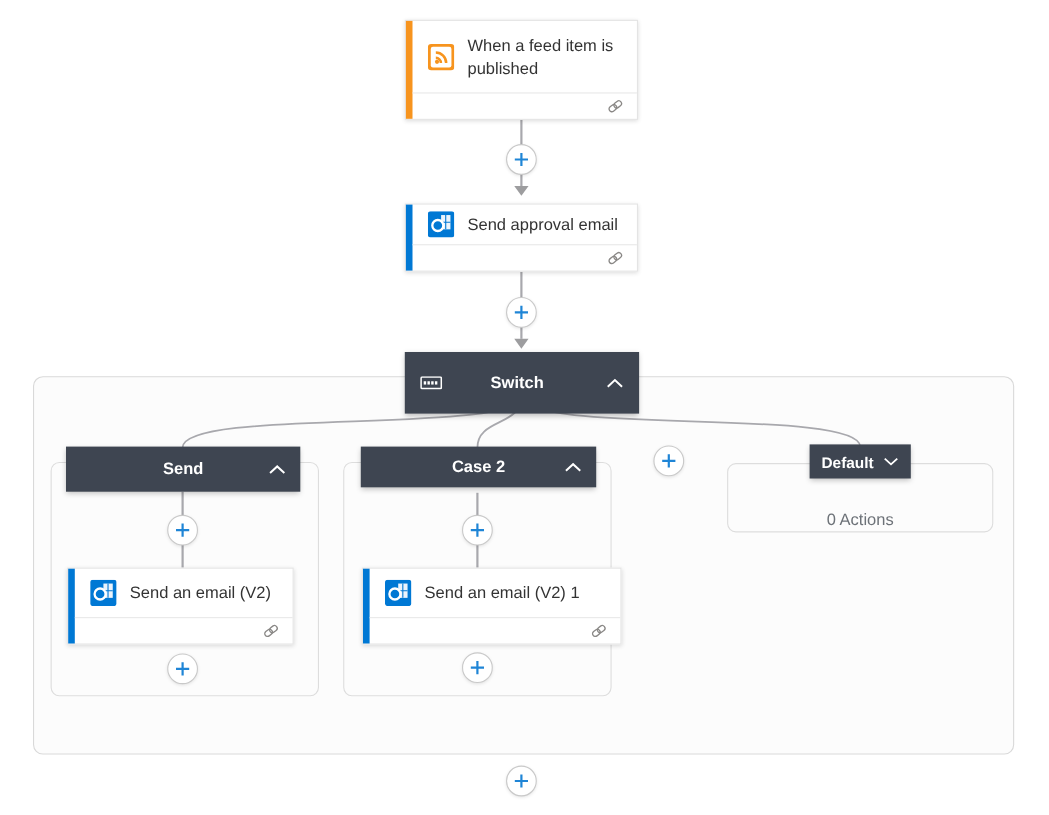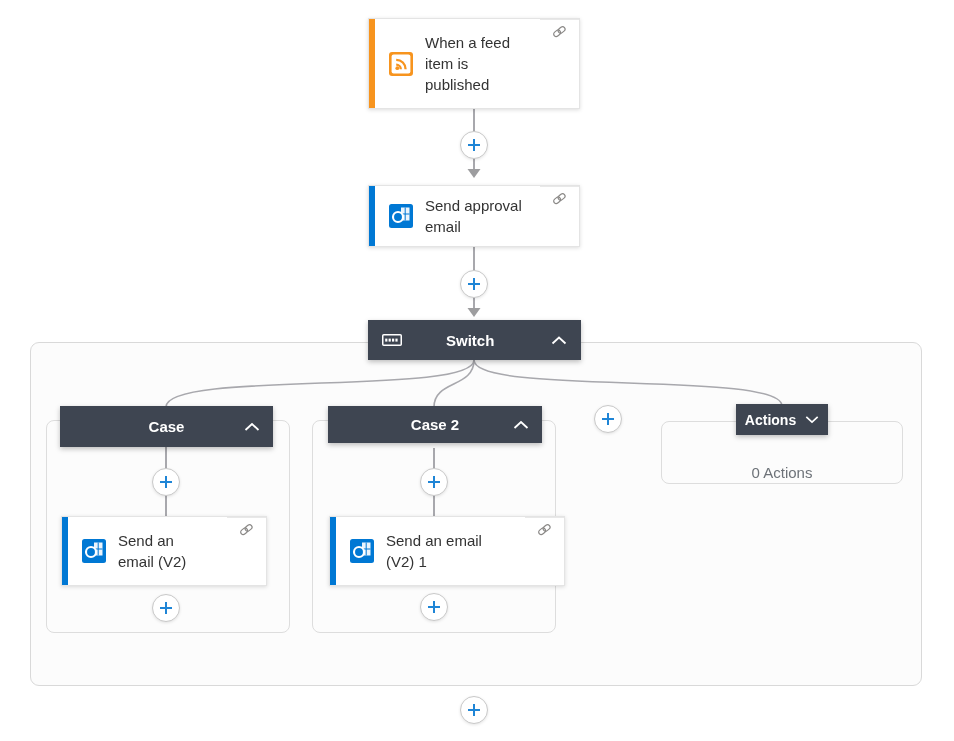--- a/index.html
+++ b/index.html
@@ -17,21 +17,21 @@
   svg.connector-layer{position:absolute;left:0;top:0;pointer-events:none;}
 
   
   .card{
     position:absolute;background:#fff;border:1px solid #e4e4e4;
     box-shadow:0 1px 4px rgba(0,0,0,.14);display:flex;cursor:pointer;box-sizing:border-box;
   }
   .accent{width:6px;flex:none;}
   .accent.orange{background:var(--trigger-accent);}
   .accent.blue{background:var(--action-accent);}
-  .card-main{flex:1;display:flex;flex-direction:row;min-width:0;}
+  .card-main{flex:1;display:flex;flex-direction:column;min-width:0;}
   .title-row{flex:1;display:flex;align-items:center;gap:12px;padding:6px 14px;}
   .app-icon{width:24px;height:24px;flex:none;display:block;}
   .card-title{font-size:15px;color:#333;line-height:1.4;}
   .card-footer{
     height:23px;flex:none;border-top:1px solid #e8e8e8;display:flex;
     align-items:center;justify-content:flex-end;padding:0 12px;
   }
 
   
   .scope-header{
@@ -155,38 +155,38 @@
     </div>
   </div>
 
   <button class="plus-btn" style="left:460px;top:270px;">
     <svg width="14" height="14" viewBox="0 0 14 14" stroke="#1F85D6" stroke-width="2">
         <line x1="7" y1="1" x2="7" y2="13"></line>
         <line x1="1" y1="7" x2="13" y2="7"></line>
       </svg>
   </button>
 
-  <div class="scope-header switch-hdr" style="left:368px;top:320px;width:213px;height:40px;gap:44px;">
+  <div class="scope-header switch-hdr" style="left:368px;top:320px;width:213px;height:56px;gap:44px;">
     <svg width="20" height="12" viewBox="0 0 20 12">
       <rect x="0.75" y="0.75" width="18.5" height="10.5" rx="1" fill="none" stroke="#fff" stroke-width="1.5"></rect>
       <g fill="#fff">
         <rect x="3.2" y="4.6" width="2.2" height="3"></rect>
           <rect x="6.6" y="4.6" width="2.2" height="3"></rect>
         <rect x="10" y="4.6" width="2.2" height="3"></rect>
           <rect x="13.4" y="4.6" width="2.2" height="3"></rect>
       </g>
     </svg>
     <span class="hdr-label">Switch</span>
     <svg class="chev" width="16" height="9" viewBox="0 0 16 9" fill="none" stroke="#fff" stroke-width="1.8">
         <polyline points="1.5,7.5 8,1.5 14.5,7.5"></polyline>
       </svg>
   </div>
 
   <div class="scope-header case-hdr" style="left:60px;top:406px;width:213px;height:41px;">
-    <span class="hdr-label">Case</span>
+    <span class="hdr-label">Send</span>
     <svg class="chev" width="16" height="9" viewBox="0 0 16 9" fill="none" stroke="#fff" stroke-width="1.8">
         <polyline points="1.5,7.5 8,1.5 14.5,7.5"></polyline>
       </svg>
   </div>
 
   <button class="plus-btn" style="left:152px;top:468px;">
     <svg width="14" height="14" viewBox="0 0 14 14" stroke="#1F85D6" stroke-width="2">
         <line x1="7" y1="1" x2="7" y2="13"></line>
         <line x1="1" y1="7" x2="13" y2="7"></line>
       </svg>
@@ -273,21 +273,21 @@
   </button>
 
   <button class="plus-btn" style="left:594px;top:405px;">
     <svg width="14" height="14" viewBox="0 0 14 14" stroke="#1F85D6" stroke-width="2">
         <line x1="7" y1="1" x2="7" y2="13"></line>
         <line x1="1" y1="7" x2="13" y2="7"></line>
       </svg>
   </button>
 
   <div class="scope-header default-hdr" style="left:736px;top:404px;width:92px;height:31px;">
-    <span class="hdr-label">Actions</span>
+    <span class="hdr-label">Default</span>
     <svg width="14" height="9" viewBox="0 0 16 9" fill="none" stroke="#fff" stroke-width="1.9">
         <polyline points="1.5,1.5 8,7.5 14.5,1.5"></polyline>
       </svg>
   </div>
   <div class="empty-note" style="left:661px;top:453px;width:242px;margin-top:11px;">0 Actions</div>
 
   <button class="plus-btn" style="left:460px;top:696px;">
     <svg width="14" height="14" viewBox="0 0 14 14" stroke="#1F85D6" stroke-width="2">
         <line x1="7" y1="1" x2="7" y2="13"></line>
         <line x1="1" y1="7" x2="13" y2="7"></line>

